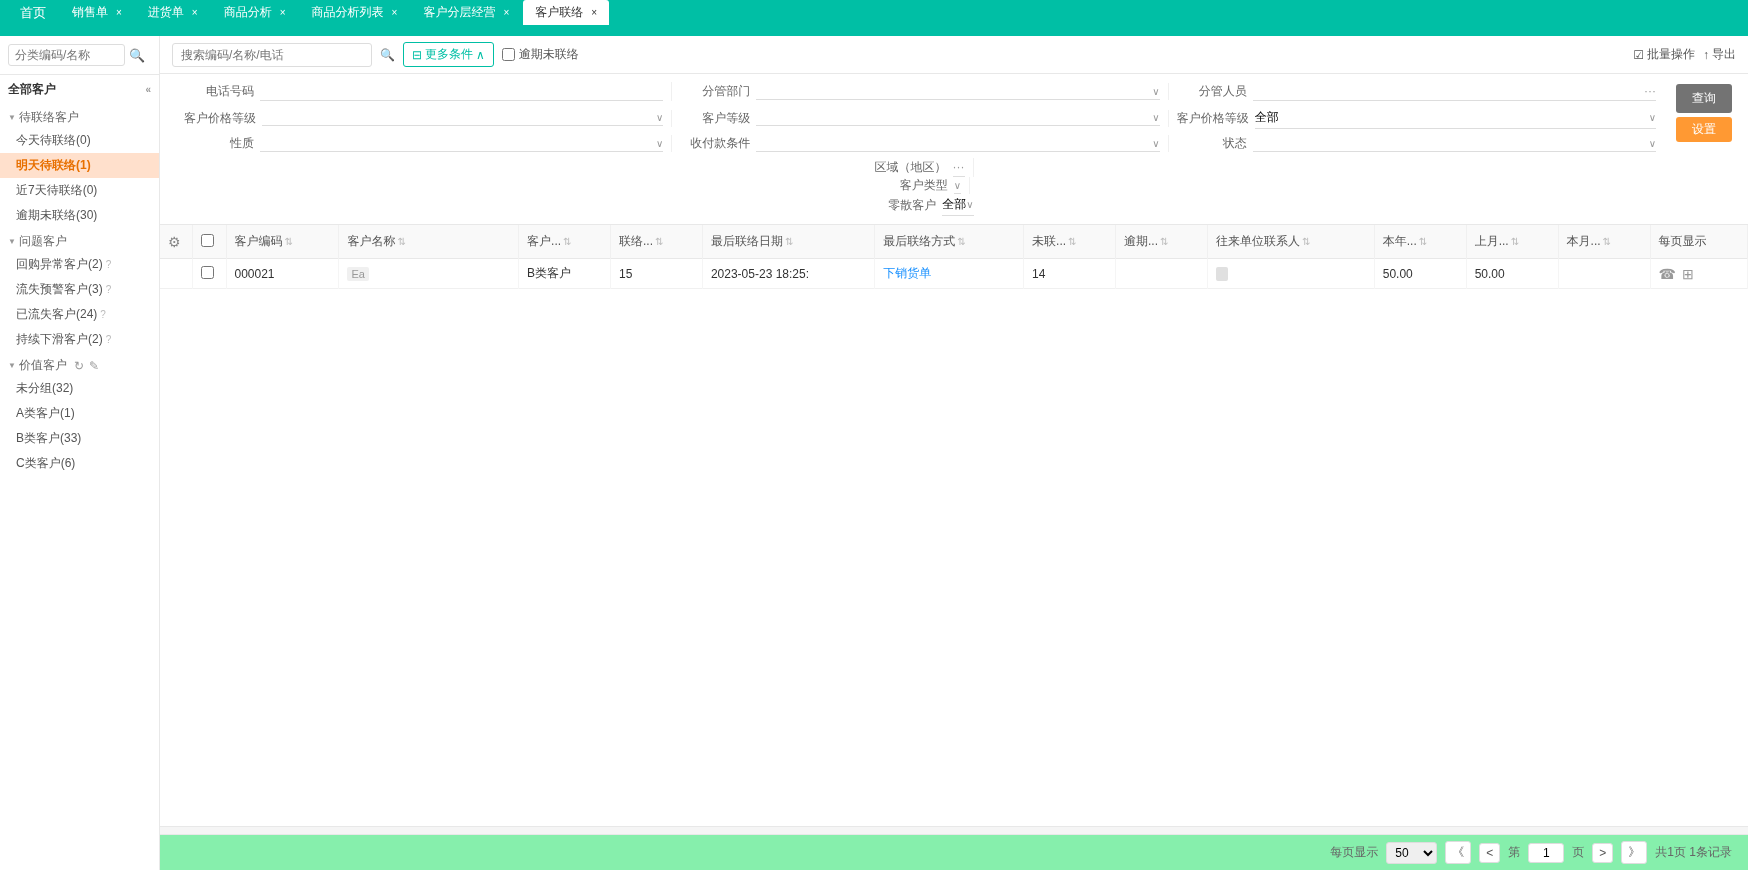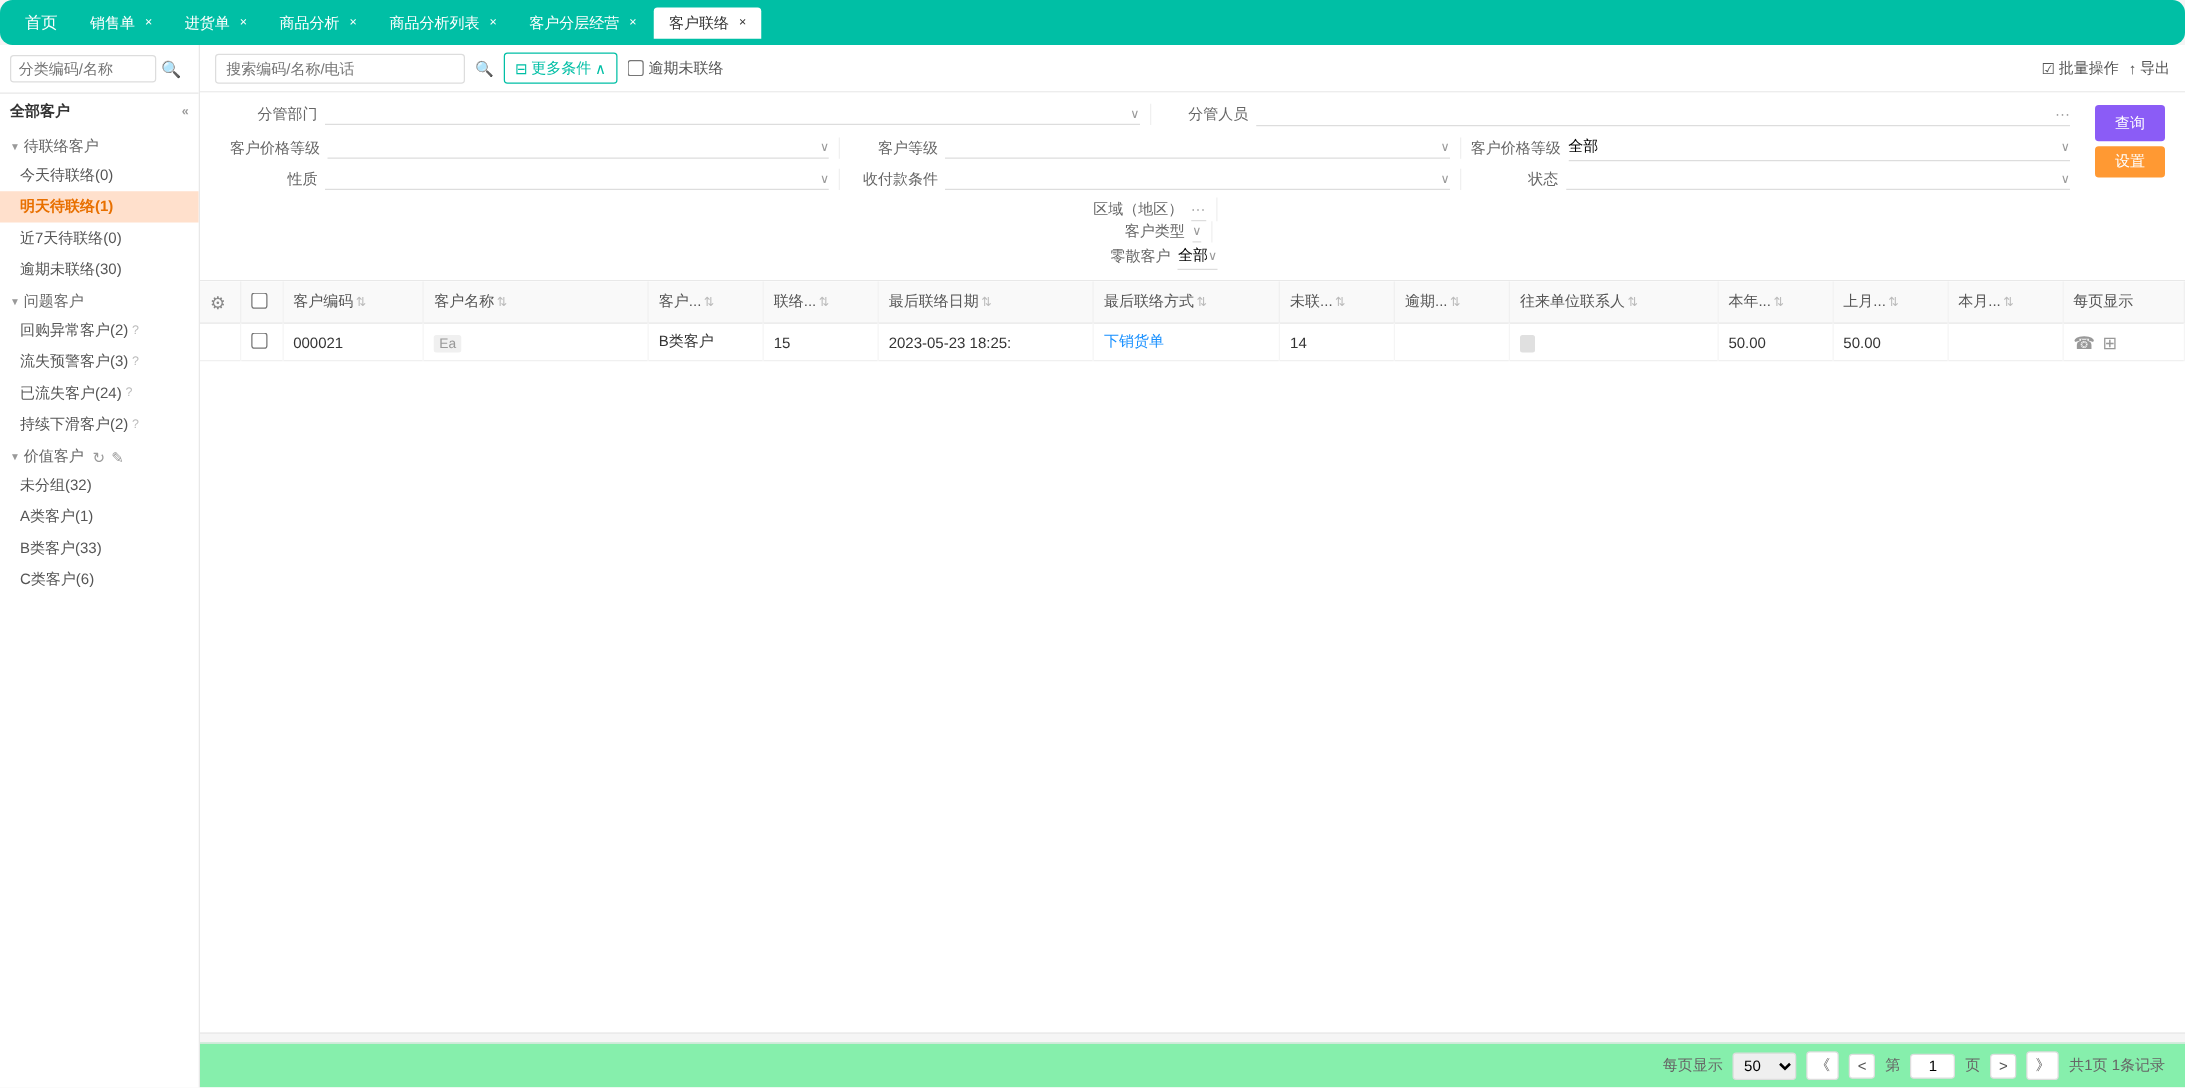--- a/index.html
+++ b/index.html
@@ -3,24 +3,23 @@
   <meta charset="utf-8">
   <style>
     * { box-sizing: border-box; margin: 0; padding: 0; font-family: 'Microsoft YaHei', Arial, sans-serif; font-size: 12px; }
     body { background: #f5f5f5; min-height: 870px; }
 
     
     .top-nav {
       background: #00bfa5;
       height: 36px;
       display: flex;
-      align-items: center;
+      align-items: flex-start;
       padding: 0 8px;
       gap: 2px;
-      border-radius: 10px;
     }
     .nav-item {
       color: #fff;
       padding: 4px 12px;
       cursor: pointer;
       border-radius: 3px 3px 0 0;
       font-size: 13px;
       white-space: nowrap;
       display: flex;
       align-items: center;
@@ -182,21 +181,21 @@
       border-bottom: 1px solid #ddd;
       display: flex;
       align-items: center;
       justify-content: space-between;
       padding: 2px 0;
     }
     .filter-select-arrow { color: #999; font-size: 10px; }
     .filter-dots { color: #999; font-size: 12px; cursor: pointer; }
 
     .query-btn {
-      background: #8b5cf6;
+      background: #737373;
       color: #fff;
       border: none;
       border-radius: 3px;
       padding: 6px 16px;
       cursor: pointer;
       font-size: 12px;
       white-space: nowrap;
     }
     .setting-btn {
       background: #ff9933;
@@ -431,20 +430,26 @@
           <span>导出</span>
         </div>
       </div>
     </div>
 
     <div class="advanced-filter">
       <div style="display:flex;gap:0;align-items:flex-start">
         <div style="flex:1">
 
           <div class="filter-row">
+            <div class="filter-field">
+              <span class="filter-label">电话号码</span>
+              <div class="filter-input-wrap">
+                <input type="text" style="border: none; outline: none; font-size: 12px; width: 100%;">
+              </div>
+            </div>
             <div class="filter-field">
               <span class="filter-label">分管部门</span>
               <div style="flex:1;border-bottom:1px solid #ddd;display:flex;align-items:center;justify-content:space-between;padding:2px 0">
                 <span></span>
                 <span class="filter-select-arrow">∨</span>
               </div>
             </div>
             <div class="filter-field">
               <span class="filter-label">分管人员</span>
               <div style="flex:1;border-bottom:1px solid #ddd;display:flex;align-items:center;justify-content:flex-end;padding:2px 0">

